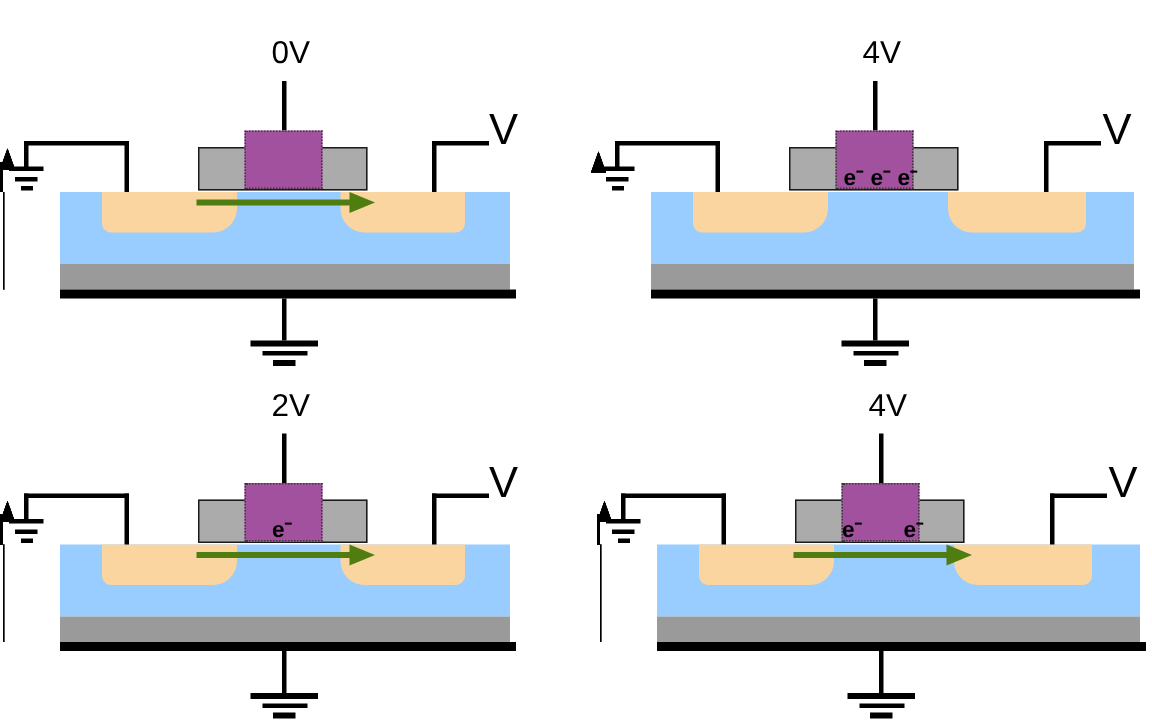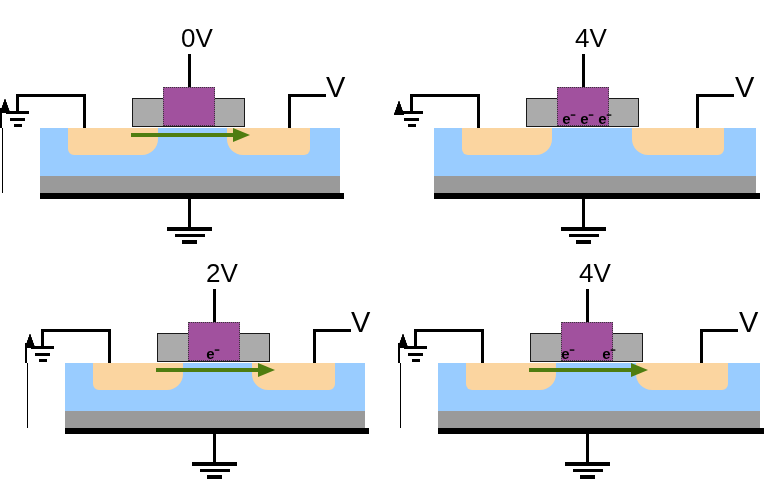--- a/index.html
+++ b/index.html
@@ -4,21 +4,21 @@
 <style>
   html,body { margin:0; padding:0; background:#fff; }
   #stage {
     position:relative; width:768px; height:484px; background:#fff;
     overflow:hidden; font-family:"Liberation Sans", sans-serif;
   }
   .panel { position:absolute; width:384px; height:250px; }
   .abs { position:absolute; }
 
   
-  .gate-label { left:181px; top:24px; font-size:26px; color:#000; line-height:1.1; z-index:7; }
+  .gate-label { left:181px; top:24px; font-size:21px; color:#000; line-height:1.1; z-index:7; }
   .vlabel     { left:326px; top:72px; font-size:29px; color:#000; line-height:1.1; z-index:7; }
 
   
   .gate-wire   { left:188px; top:54px; width:2.6px; height:33px; background:#000; z-index:6; }
   .swire-h     { left:16px;  top:94px; width:70px; height:3px;  background:#000; z-index:6; }
   .swire-vl    { left:16px;  top:94px; width:3px;  height:18px; background:#000; z-index:6; }
   .swire-vr    { left:83px;  top:94px; width:3px;  height:34px; background:#000; z-index:6; }
   .dwire-v     { left:288px; top:94px; width:3px;  height:34px; background:#000; z-index:6; }
   .dwire-h     { left:288px; top:94px; width:38px; height:3px;  background:#000; z-index:6; }
 
@@ -168,21 +168,21 @@
 
     <div class="abs bgnd-wire"></div>
     <div class="abs bg1"></div>
     <div class="abs bg2"></div>
     <div class="abs bg3"></div>
   <div class="abs e-label" style="left: 175px;">e⁻</div>
       <div class="abs e-label" style="left: 193px;">e⁻</div>
       <div class="abs e-label" style="left: 211px;">e⁻</div>
     </div>
 
-  <div class="panel" style="left: 0px; top: 235px; margin-left: 25px;">
+  <div class="panel" style="left: 0px; top: 235px;">
     <div class="abs gate-label">2V</div>
     <div class="abs gate-wire"></div>
 
     <div class="abs swire-h"></div>
     <div class="abs swire-vl"></div>
     <div class="abs swire-vr"></div>
     <div class="abs lg1"></div>
     <div class="abs lg2"></div>
     <div class="abs lg3"></div>
 

